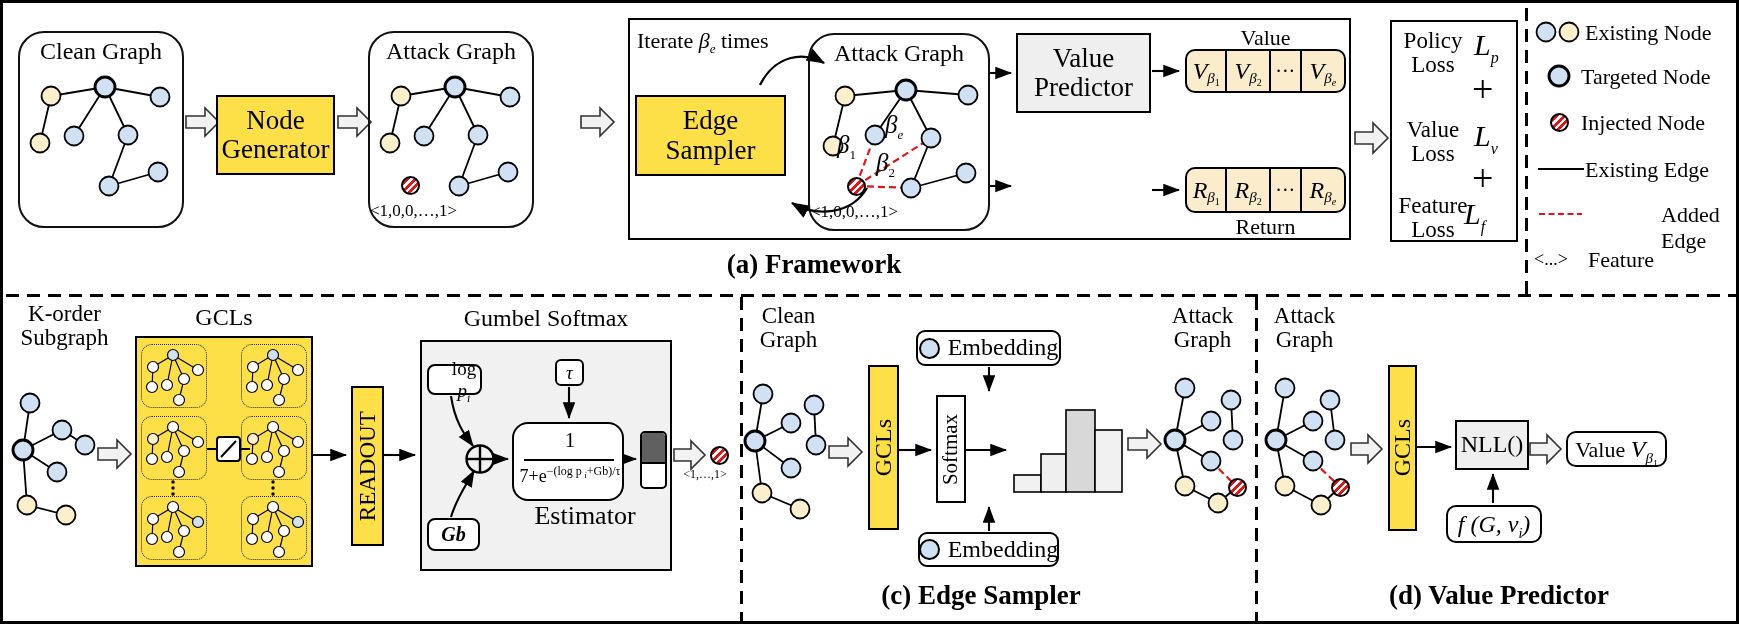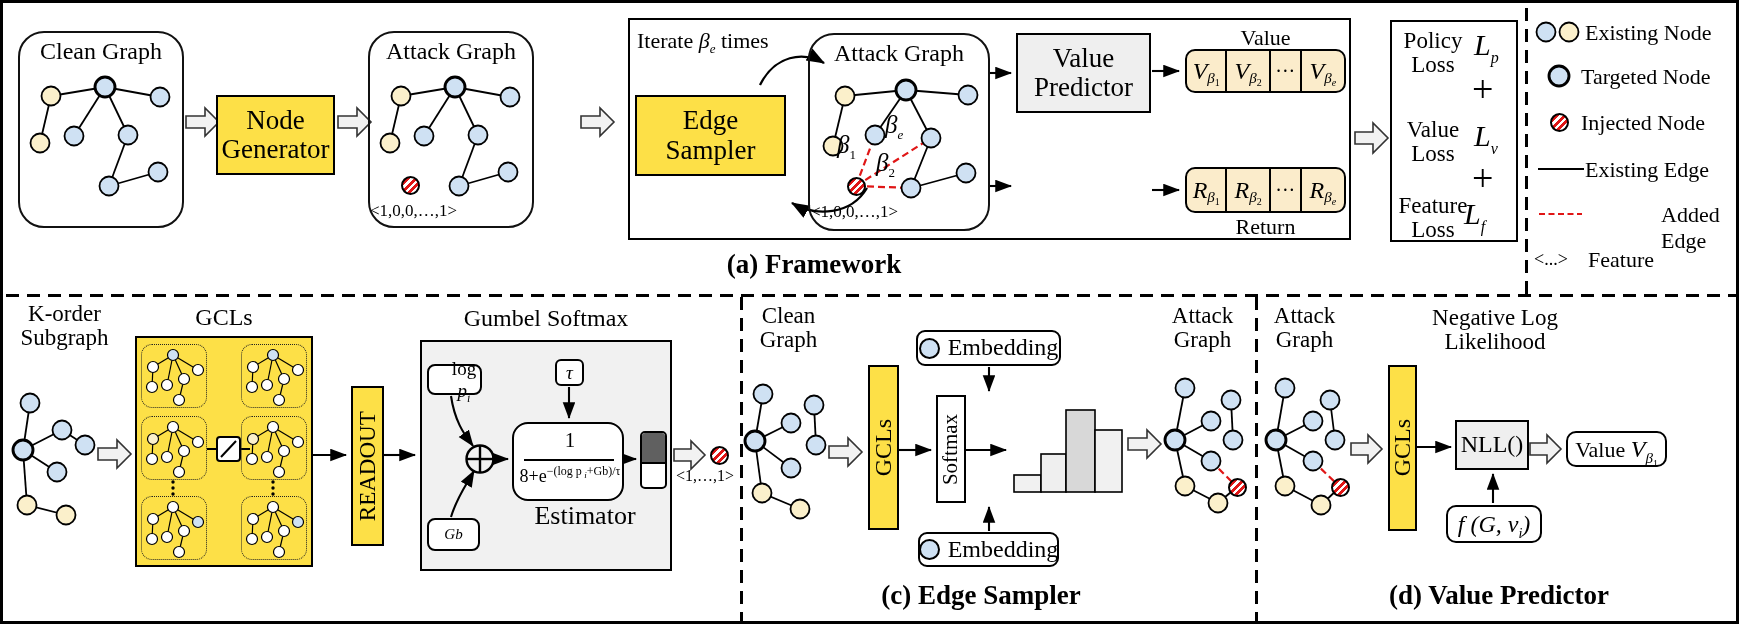--- a/index.html
+++ b/index.html
@@ -490,38 +490,38 @@
 
   <div class="abs cc t24 z3" style="left:417px;top:303px;width:252px;">Gumbel Softmax</div>
 
   <div class="abs wfill cc z3" style="left:424px;top:361px;width:55px;height:31px;border-radius:8px;">
     <span style="font-size:19px;margin-left:19px;">log <span class="it">p</span><sub class="it" style="font-size:12px;">i</sub></span>
   </div>
   <div class="abs wfill cc z3" style="left:552px;top:356px;width:29px;height:27px;border-radius:6px;">
     <span class="it" style="font-size:19px;">τ</span>
   </div>
   <div class="abs wfill cc z3" style="left:424px;top:515px;width:53px;height:33px;border-radius:8px;">
-    <span class="it" style="font-size:15px;">Gb</span>
+    <span class="it" style="font-size:20px;font-weight:bold;">Gb</span>
   </div>
 
   <div class="abs wfill z3" style="left:509px;top:419px;width:112px;height:79px;border-radius:16px;">
     <div class="cc" style="width:112px;height:32px;font-size:21px;">
         <span>1</span>
       </div>
     <div class="abs" style="left:10px;top:35px;width:90px;border-top:2px solid #000;"></div>
     <div class="cc" style="width:112px;height:40px;font-size:18px;">
-      <span><span>8+e</span><sup style="font-size:12px;"><span>−(log p</span><span class="it" style="font-size:12px;"> </span><sub style="font-size:9px;" class="it">i</sub><span>+Gb)/τ</span></sup></span>
+      <span><span>7+e</span><sup style="font-size:12px;"><span>−(log p</span><span class="it" style="font-size:12px;"> </span><sub style="font-size:9px;" class="it">i</sub><span>+Gb)/τ</span></sup></span>
     </div>
   </div>
   <div class="abs cc t26 z3" style="left:509px;top:499px;width:112px;margin-left:17px;">Estimator</div>
 
   <div class="abs z3" style="left:637px;top:428px;width:27px;height:58px;border:2px solid #000;border-radius:5px;overflow:hidden;background:#fff;">
     <div style="height:29px;background:#606060;border-bottom:2px solid #000;"></div>
   </div>
-  <div class="abs cc z3" style="left:667px;top:464px;width:70px;font-size:16px;">&lt;1,…,1&gt;</div>
+  <div class="abs cc z3" style="left:667px;top:464px;width:70px;font-size:12px;">&lt;1,…,1&gt;</div>
 
 
   <div class="abs cc t23 z3" style="left:733px;top:301px;width:105px;">
     <div><span>Clean</span><br><span>Graph</span></div>
   </div>
   <div class="abs gfill cc vert z3" style="left:865px;top:362px;width:31px;height:165px;">
     <span class="t24">GCLs</span>
   </div>
   <div class="abs wfill cc z3" style="left:913px;top:327px;width:145px;height:36px;border-radius:9px;">
     <span class="nodeicon"></span>
@@ -535,23 +535,20 @@
       <span class="t24">Embedding</span>
   </div>
   <div class="abs cc t23 z3" style="left:1147px;top:301px;width:105px;">
     <div><span>Attack</span><br><span>Graph</span></div>
   </div>
   <div class="abs cc bold t27 z3" style="left:778px;top:578px;width:400px;">(c) Edge Sampler</div>
 
   <div class="abs cc t23 z3" style="left:1249px;top:301px;width:105px;">
     <div><span>Attack</span><br><span>Graph</span></div>
   </div>
-  <div class="abs cc t23 z3" style="left:1397px;top:303px;width:190px;">
-    <div><span>Negative Log</span><br><span>Likelihood</span></div>
-  </div>
   <div class="abs gfill cc vert z3" style="left:1385px;top:362px;width:29px;height:166px;">
     <span class="t24">GCLs</span>
   </div>
   <div class="abs gfill cc t24 z3" style="left:1452px;top:417px;width:74px;height:50px;background:#efefef;">
     <span>NLL()</span>
   </div>
   <div class="abs wfill cc z3" style="left:1443px;top:502px;width:96px;height:38px;border-radius:10px;">
     <span style="font-size:24px;"><span class="it">f</span><span class="it"> (G, v</span><sub class="it" style="font-size:14px;">i</sub><span class="it">)</span></span>
   </div>
   <div class="abs wfill cc z3" style="left:1563px;top:428px;width:101px;height:36px;border-radius:10px;">

